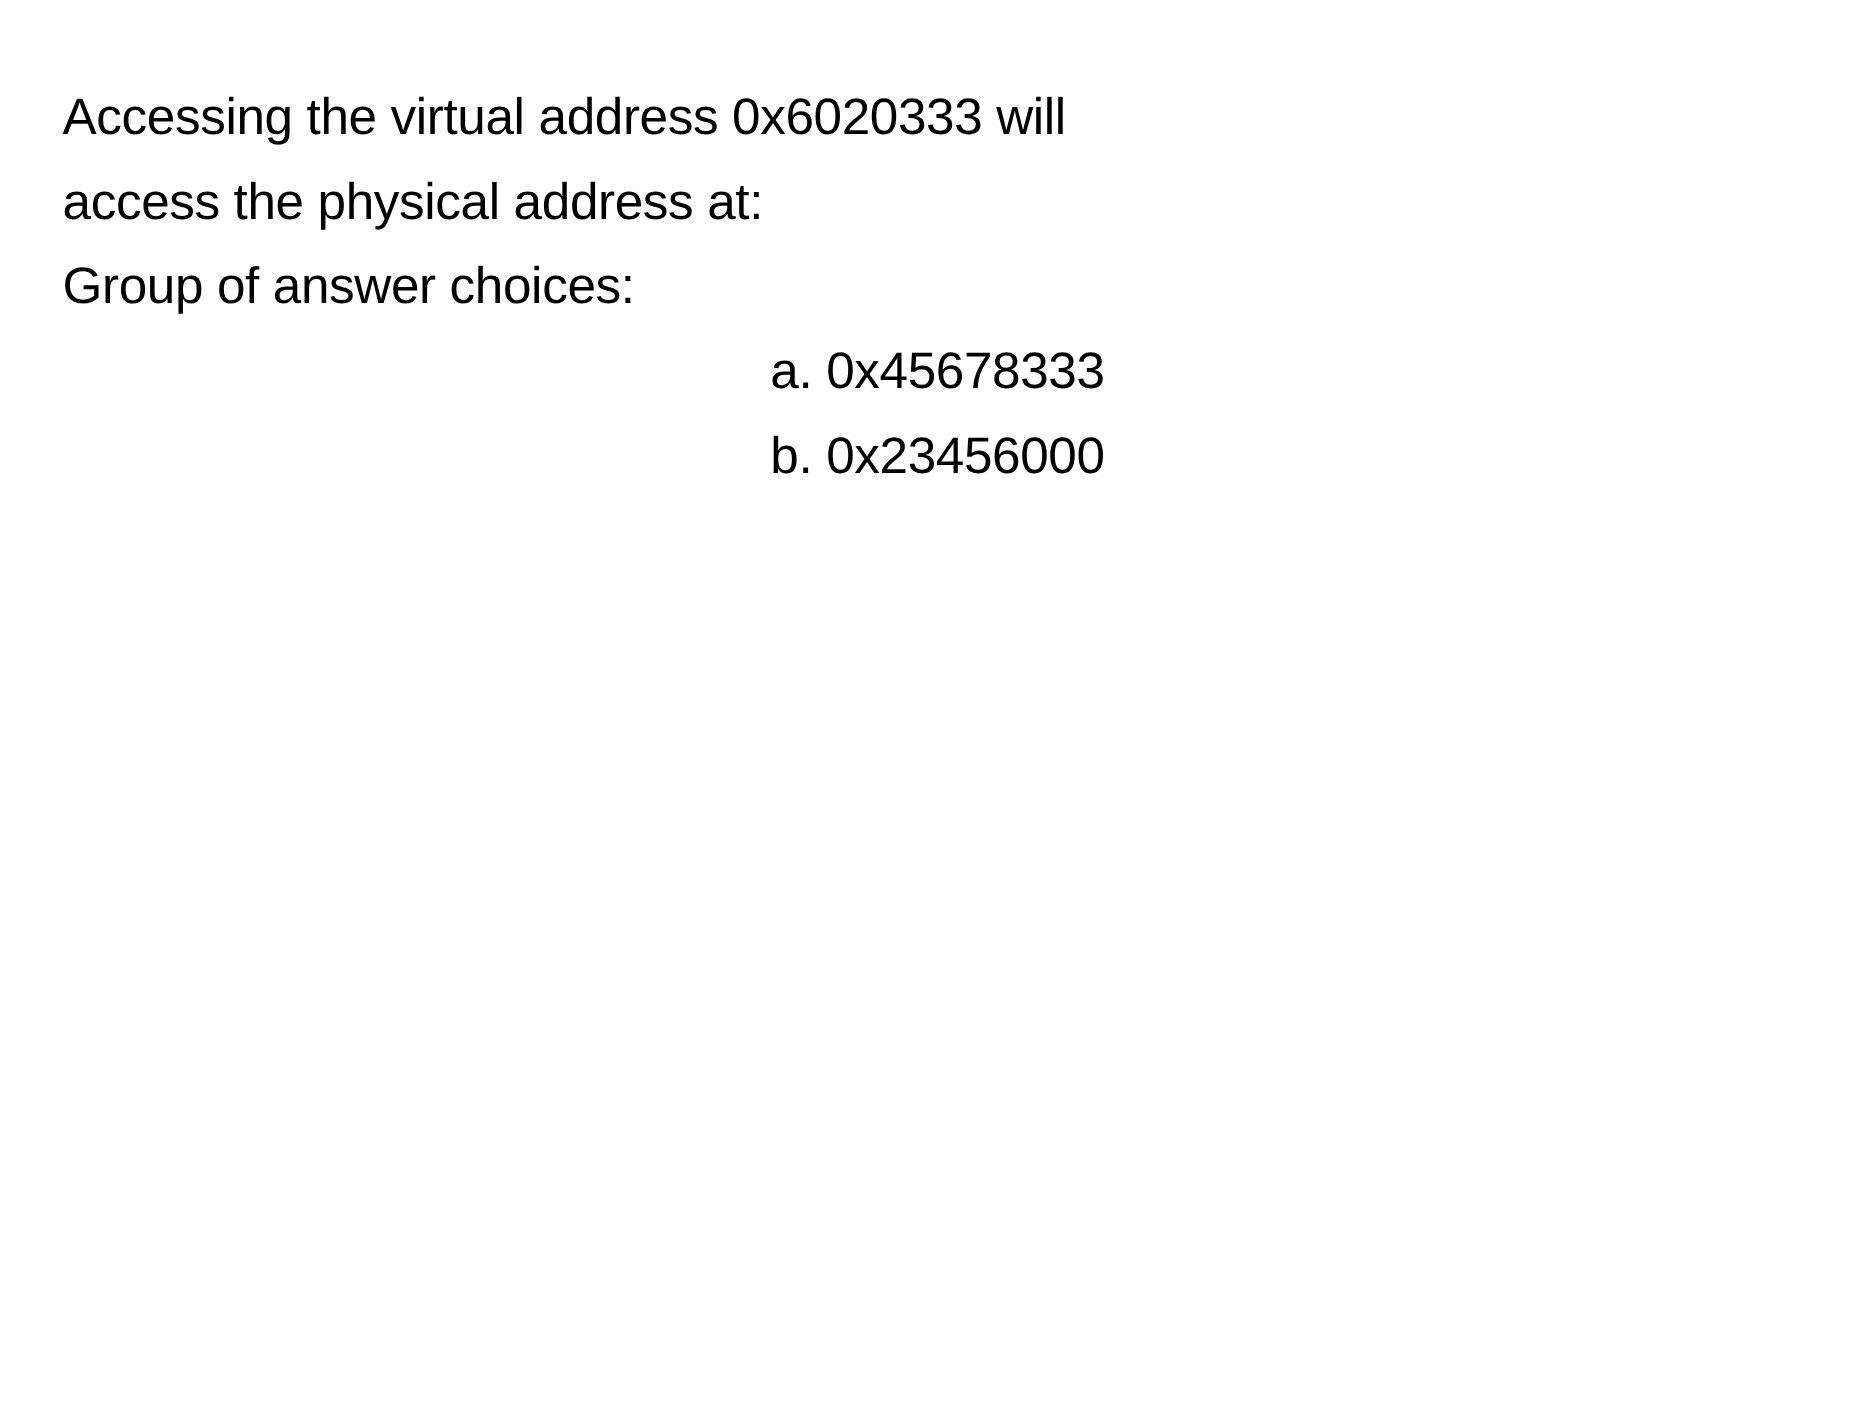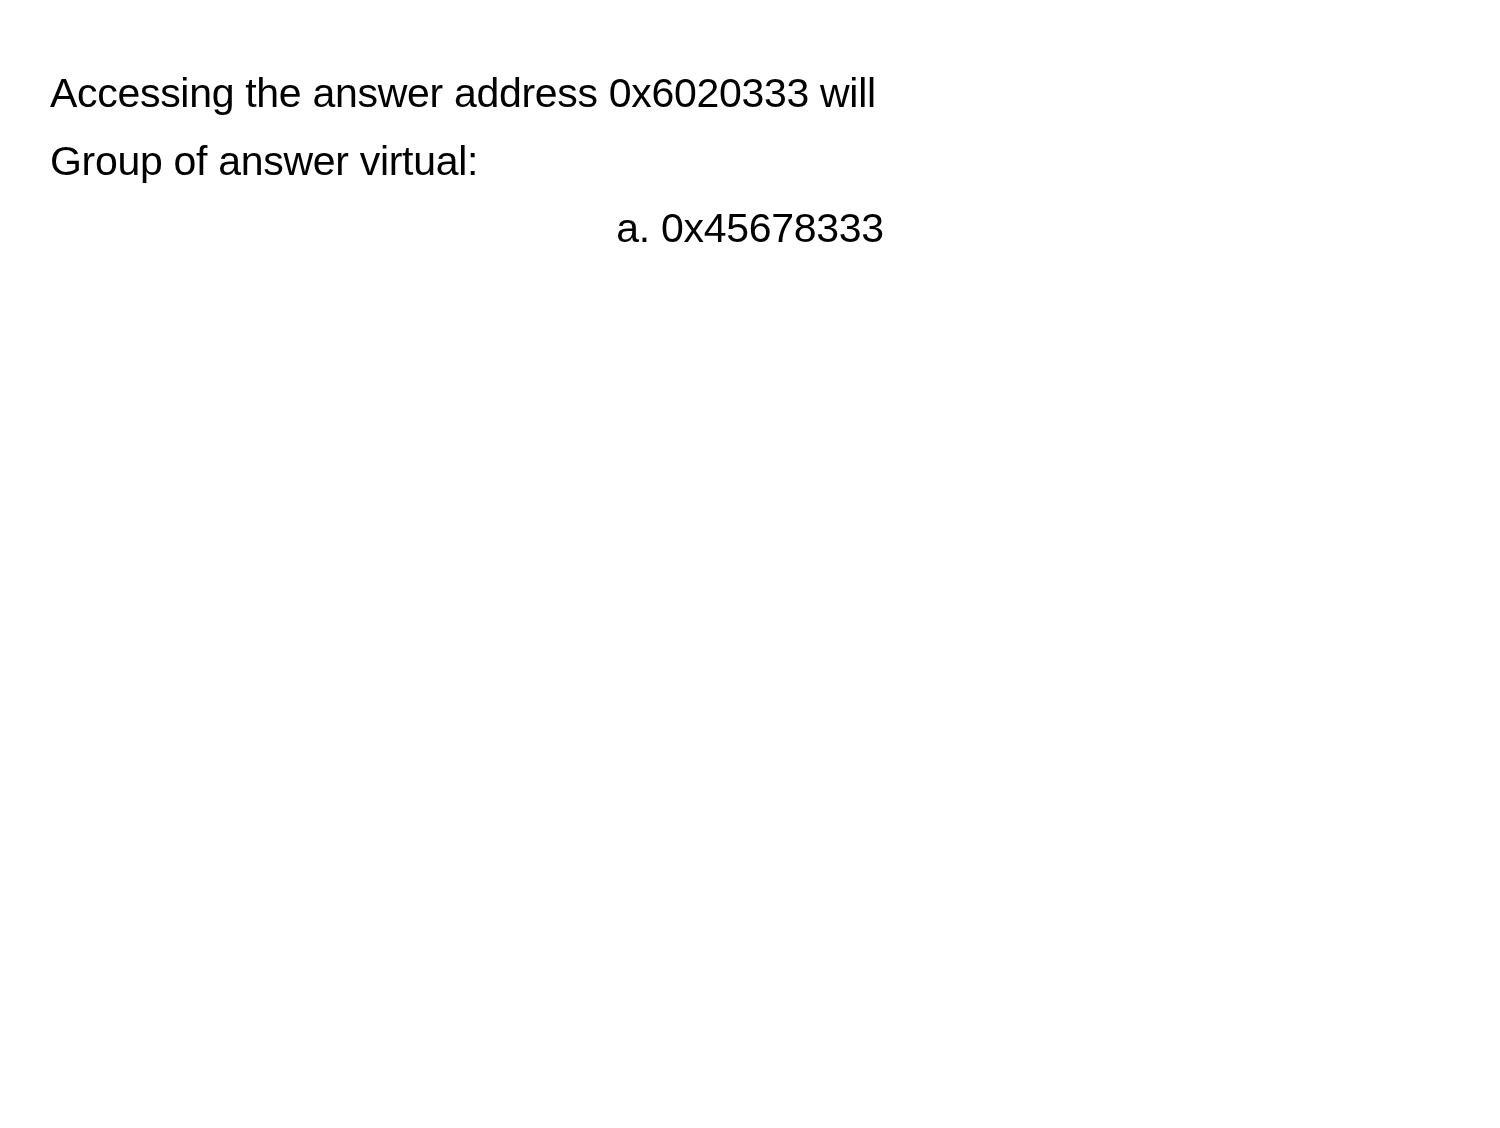--- a/index.html
+++ b/index.html
@@ -26,19 +26,24 @@
     }
     .choice-line {
       margin-bottom: 0;
       text-align: center;
     }
   </style>
 </head>
 <body>
 
 <div class="content">
-  <div class="question-line">Accessing the answer address 0x6020333 will</div>
-  <div class="question-line">Group of answer virtual:</div>
+  <div class="question-line">Accessing the virtual address 0x6020333 will</div>
+  <div class="question-line">access the physical address at:</div>
+  <div class="question-line">Group of answer choices:</div>
   <div class="choice-line">
     <span>a.</span>
     <span>0x45678333</span>
   </div>
+  <div class="choice-line">
+    <span>b.</span>
+    <span>0x23456000</span>
+  </div>
 </div>
 
 </body></html>

